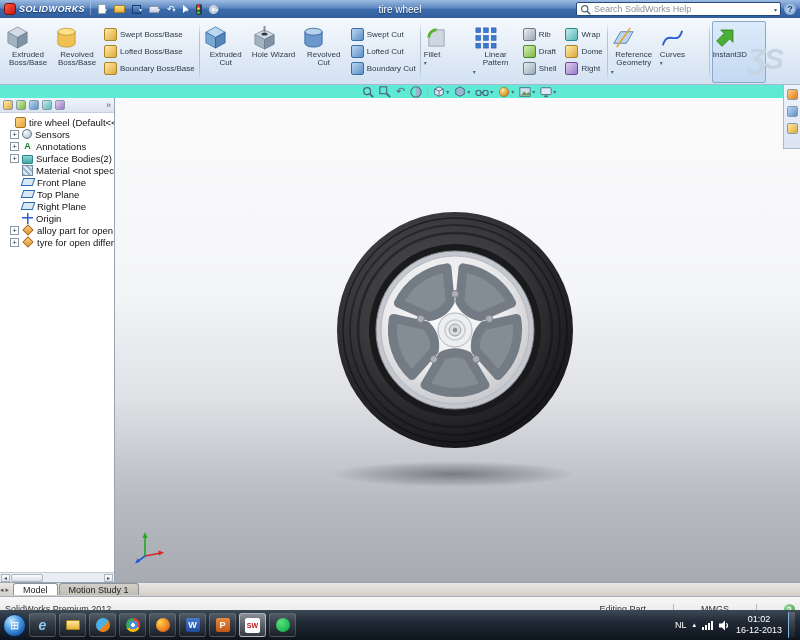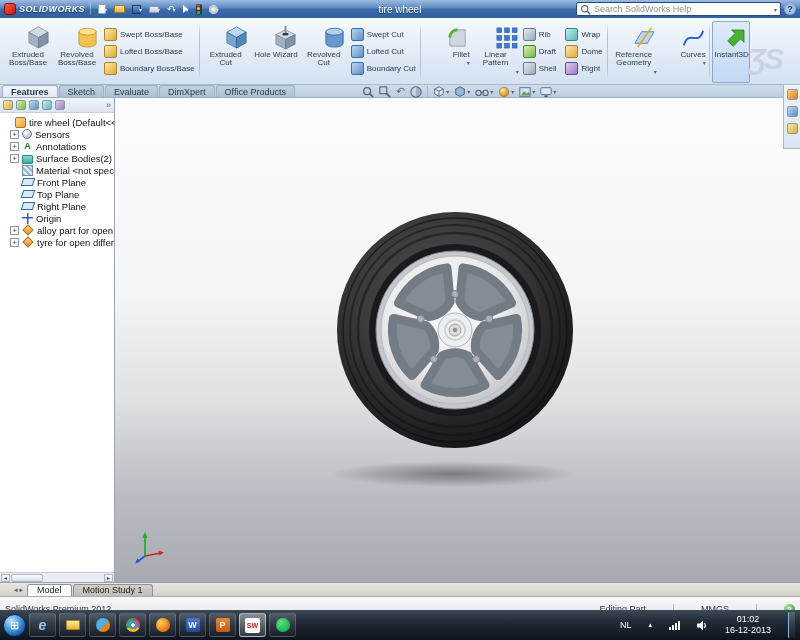--- a/index.html
+++ b/index.html
@@ -27,24 +27,24 @@
 .searchbox input{border:0;outline:0;flex:1;font-size:9px;color:#444;font-family:"Liberation Sans",sans-serif;background:transparent}
 .searchbox input::placeholder{color:#8a8f96}
 .scaret{color:#567;font-size:6px}
 .tb-help{width:12px;height:12px;border-radius:50%;background:radial-gradient(#cfe2f6,#6a94c8);color:#15406e;font-size:9px;font-weight:bold;text-align:center;line-height:12px}
 
 
 .ribbon{position:absolute;top:18px;left:0;right:0;height:67px;display:flex;align-items:stretch;padding:2px 2px 1px 3px;overflow:hidden;
  background:linear-gradient(#f5f9fd,#e3ecf7 52%,#d3e1f1);border-bottom:1px solid #a9b9cc}
 .rgroup{display:flex;align-items:center;gap:1px;padding:0 1px}
 .rsep{width:1px;margin:3px 1px;background:linear-gradient(rgba(180,194,212,0),#b4c2d4 20%,#b4c2d4 80%,rgba(180,194,212,0))}
-.rb-l{width:48px;height:62px;display:flex;flex-direction:column;align-items:flex-end;gap:1px;border:1px solid transparent;border-radius:2px;
+.rb-l{width:48px;height:62px;display:flex;flex-direction:column;align-items:flex-start;gap:1px;border:1px solid transparent;border-radius:2px;
  font-size:8px;color:#2b3a4a;text-align:center;line-height:1.1;padding-top:3px;cursor:default}
 .rb-l .ic{width:25px;height:25px;flex:none}
-.rb-l.active{background:linear-gradient(#ddeBFA,#c3d9f2);border-color:#88a8cc;width:38px}
+.rb-l.active{background:linear-gradient(#ddeBFA,#c3d9f2);border-color:#88a8cc;width:54px}
 .lcaret{font-size:6px;color:#4a6a8c}
 .smallcol{display:flex;flex-direction:column;justify-content:center}
 .rb-s{display:flex;align-items:center;gap:3px;font-size:8px;color:#2b3a4a;height:17px;padding:0 2px;white-space:nowrap}
 .ics{width:13px;height:13px;flex:none;border-radius:2px;border:1px solid #8899aa}
 .i-gold{background:linear-gradient(135deg,#ffeaa8,#e0a83a);border-color:#a8842a}
 .i-blue{background:linear-gradient(135deg,#bcd8f0,#5a8ec8);border-color:#3a6ea8}
 .i-teal{background:linear-gradient(135deg,#c8ecec,#55b8b8);border-color:#2a8a8a}
 .i-green{background:linear-gradient(135deg,#d8f0b8,#7ab840);border-color:#4a8a20}
 .i-gray{background:linear-gradient(135deg,#e8ecf0,#98a8b8);border-color:#6a7a8a}
 .i-purp{background:linear-gradient(135deg,#e0d0f0,#9a7ac8);border-color:#6a4a98}
@@ -95,21 +95,21 @@
 .pthumb{flex:1;height:8px;background:linear-gradient(#fdfdfe,#d6dde6);border:1px solid #aab6c4;border-radius:2px;max-width:46px}
 
 
 .viewport{position:absolute;top:98px;left:115px;right:0;height:484px;
  background:linear-gradient(180deg,#fbfbfc 0%,#f4f5f7 40%,#dfe1e5 62%,#b9bcc2 82%,#a7abb1 100%)}
 .wheel{position:absolute;left:205px;top:104px}
 .triad{position:absolute;left:18px;top:430px}
 
 
 .btabs{position:absolute;left:0;right:0;top:582px;height:14px;background:linear-gradient(#e9e7e1,#d3d0c9);border-top:1px solid #9aa4ae;
- display:flex;align-items:center;padding-left:14px;font-size:9px;color:#222;z-index:4}
+ display:flex;align-items:flex-start;padding-left:0;font-size:9px;color:#222;z-index:4}
 .bnav{display:flex;gap:2px;margin-right:4px;align-self:center;color:#556;font-size:7px}
 .btab{padding:0 9px;height:12px;display:flex;align-items:center;border:1px solid #8a94a0;border-bottom:none;border-radius:3px 3px 0 0;
  background:linear-gradient(#d2cfc8,#c0bdb5);margin-right:1px}
 .btab.active{background:#fff}
 
 
 .status{position:absolute;left:0;right:0;top:596px;height:14px;background:linear-gradient(#f8f8f8,#e4e4e4);border-top:1px solid #aab;
  display:flex;align-items:center;font-size:9px;color:#333;padding:12px 5px;z-index:4}
 .status .right{margin-left:auto;display:flex;align-items:center;gap:27px}
 .ssep{width:1px;height:10px;background:#b8b8b8}
@@ -127,21 +127,21 @@
 .tfold{width:14px;height:10px;background:linear-gradient(#ffe9a0,#e8b43c);border:1px solid #a8801e;border-radius:1px}
 .wmp{width:14px;height:14px;border-radius:50%;background:linear-gradient(135deg,#4ab0e8 55%,#e8821a 55%)}
 .chrome{width:14px;height:14px;border-radius:50%;
  background:radial-gradient(circle,#fff 0 2px,#4a90e2 2px 4.5px,transparent 4.5px),
  conic-gradient(#ea4335 0 33%,#fbbc05 0 66%,#34a853 0 100%)}
 .ffox{width:14px;height:14px;border-radius:50%;background:radial-gradient(circle at 32% 32%,#ffd24a,#e8701a 70%,#b84a08)}
 .wsq{width:14px;height:14px;border-radius:2px;background:linear-gradient(#4a7ad0,#1f4a9a);color:#fff;font-size:9px;font-weight:bold;text-align:center;line-height:14px}
 .psq{width:14px;height:14px;border-radius:2px;background:linear-gradient(#e88a3a,#c2571a);color:#fff;font-size:9px;font-weight:bold;text-align:center;line-height:14px}
 .swsq{width:15px;height:15px;border-radius:2px;background:#fff;color:#c01818;font-size:7px;font-weight:bold;text-align:center;line-height:15px}
 .spot{width:14px;height:14px;border-radius:50%;background:radial-gradient(circle at 35% 30%,#5ae07a,#1db954 70%,#12833a)}
-.tray{margin-left:auto;display:flex;align-items:center;gap:17px;color:#fff;padding-right:2px}
+.tray{margin-left:auto;display:flex;align-items:center;gap:6px;color:#fff;padding-right:2px}
 .lang{font-size:9px;color:#fff}
 .hiddenico{font-size:7px;color:#fff}
 .clock{font-size:9px;text-align:center;line-height:1.2;color:#fff}
 .showdesk{width:7px;height:26px;border-left:1px solid #8ab4e0;background:linear-gradient(rgba(255,255,255,.18),rgba(255,255,255,.04));border-radius:1px}
 </style>
 </head>
 <body>
 
 <div id="root">
 
@@ -352,27 +352,20 @@
         <svg class="ic" viewBox="0 0 26 26">
           <polygon points="13,2 22,11 17,11 17,22 9,22 9,11 4,11" transform="rotate(45 13 13)" fill="#4ab034" stroke="#2a7a18" stroke-width=".8"></polygon>
         </svg>
         <span>Instant3D</span>
       </div>
     </div>
 
     <div class="dslogo">ƷS</div>
   </div>
 
-  <div class="cmdtabs">
-    <div class="ctab active">Features</div>
-    <div class="ctab">Sketch</div>
-    <div class="ctab">Evaluate</div>
-    <div class="ctab">DimXpert</div>
-    <div class="ctab">Office Products</div>
-  </div>
 
   <div class="hud">
     <span class="hic">
         <svg width="12" height="12" viewBox="0 0 14 14">
           <circle cx="6" cy="6" r="4" fill="none" stroke="#52647a" stroke-width="1.5"></circle>
           <line x1="9" y1="9" x2="13" y2="13" stroke="#52647a" stroke-width="2"></line>
         </svg>
       </span>
     <span class="hic">
         <svg width="12" height="12" viewBox="0 0 14 14">

